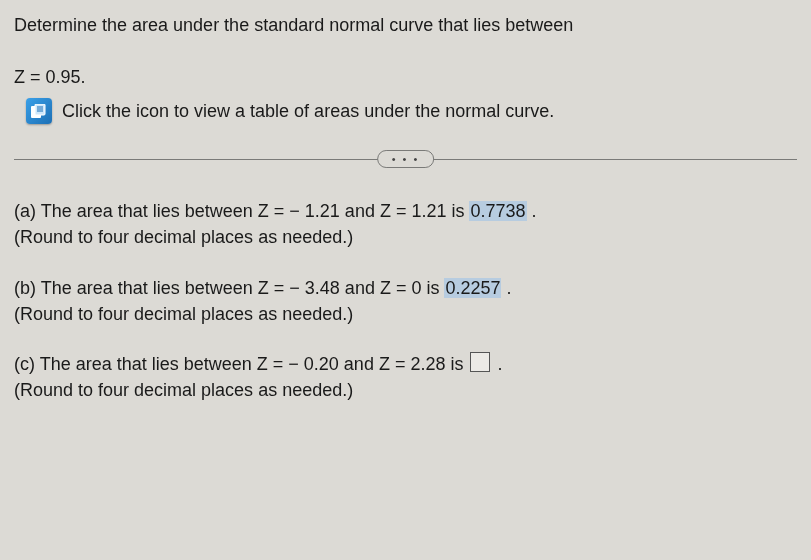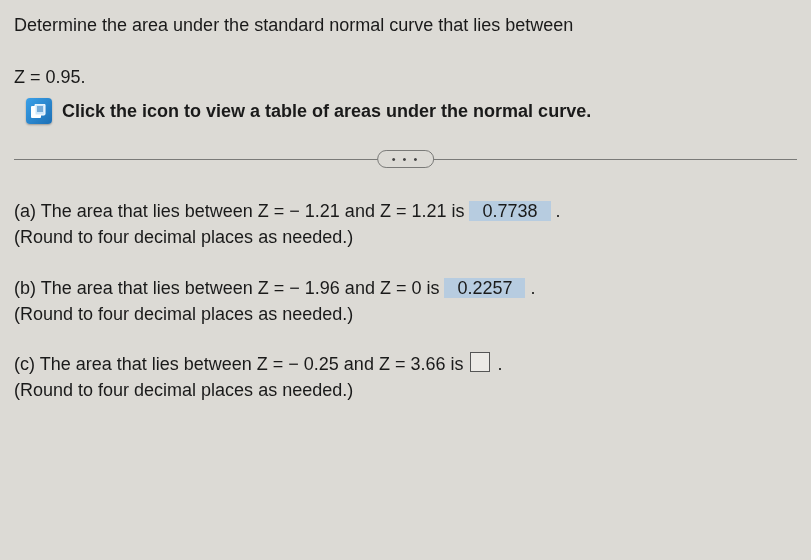--- a/index.html
+++ b/index.html
@@ -21,21 +21,20 @@
     }
     .question-text {
       margin-bottom: 8px;
     }
     .icon-row {
       display: flex;
       align-items: center;
       gap: 10px;
       margin-bottom: 24px;
       margin-left: 12px;
-      font-weight: bold;
     }
     .table-icon {
       width: 26px;
       height: 26px;
       background: linear-gradient(135deg, #3aa0e8, #1c6fb5);
       border-radius: 4px;
       display: flex;
       align-items: center;
       justify-content: center;
       box-shadow: 0 1px 2px rgba(0,0,0,0.3);
@@ -73,21 +72,21 @@
       line-height: 16px;
       color: #444;
       letter-spacing: 2px;
       cursor: pointer;
     }
     .part {
       margin-bottom: 24px;
     }
     .highlight {
       background: #b7cce0;
-      padding: 0 13px;
+      padding: 0 1px;
     }
     .answer-box {
       display: inline-block;
       width: 20px;
       height: 20px;
       border: 1px solid #555;
       background: #eceae6;
       vertical-align: -2px;
       margin: 0 2px;
     }
@@ -121,20 +120,20 @@
     <span>• • •</span>
   </div>
 </div>
 
 <div class="part">
   <span>(a) The area that lies between Z = − 1.21 and Z = 1.21 is </span><span class="highlight">0.7738</span><span> .</span><br>
   <span>(Round to four decimal places as needed.)</span>
 </div>
 
 <div class="part">
-  <span>(b) The area that lies between Z = − 1.96 and Z = 0 is </span><span class="highlight">0.2257</span><span> .</span><br>
+  <span>(b) The area that lies between Z = − 3.48 and Z = 0 is </span><span class="highlight">0.2257</span><span> .</span><br>
   <span>(Round to four decimal places as needed.)</span>
 </div>
 
 <div class="part">
-  <span>(c) The area that lies between Z = − 0.25 and Z = 3.66 is </span><span class="answer-box"></span><span> .</span><br>
+  <span>(c) The area that lies between Z = − 0.20 and Z = 2.28 is </span><span class="answer-box"></span><span> .</span><br>
   <span>(Round to four decimal places as needed.)</span>
 </div>
 
 </body></html>

